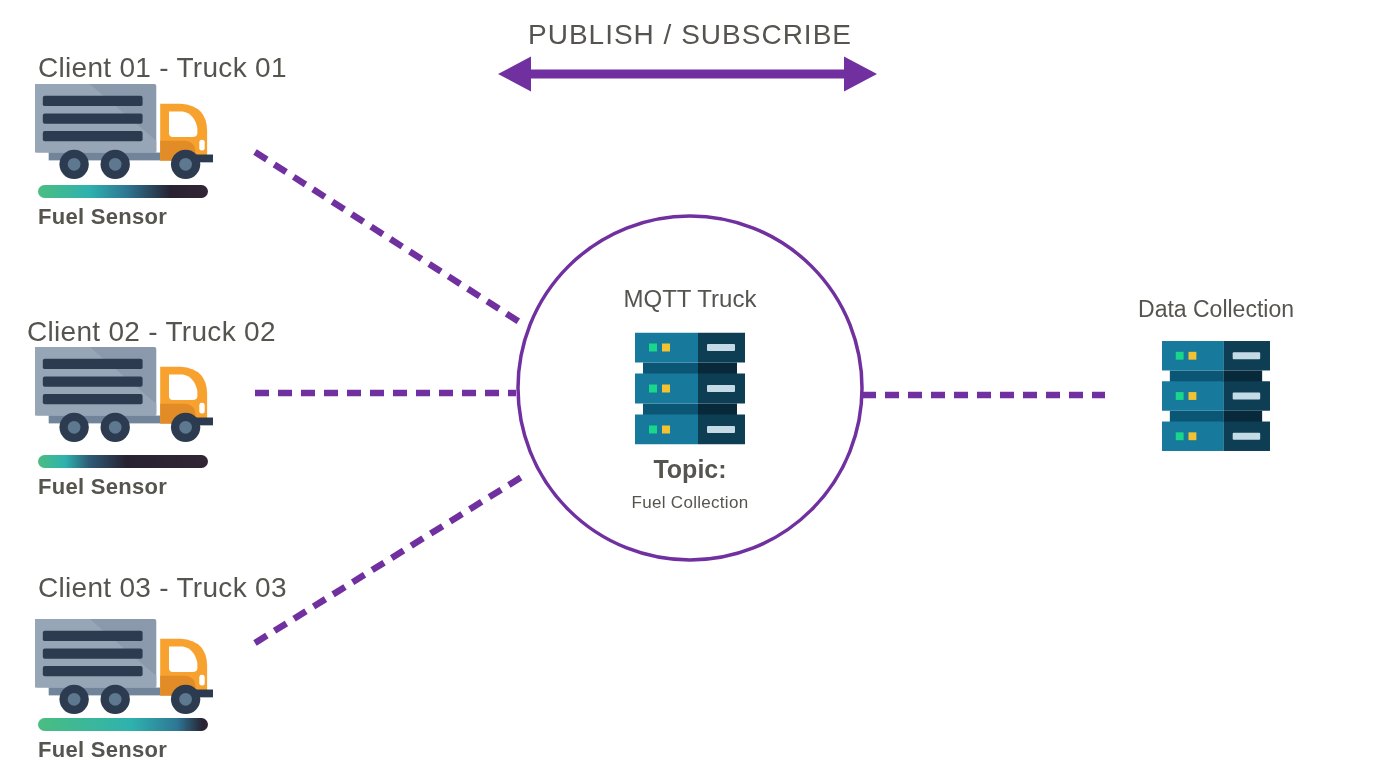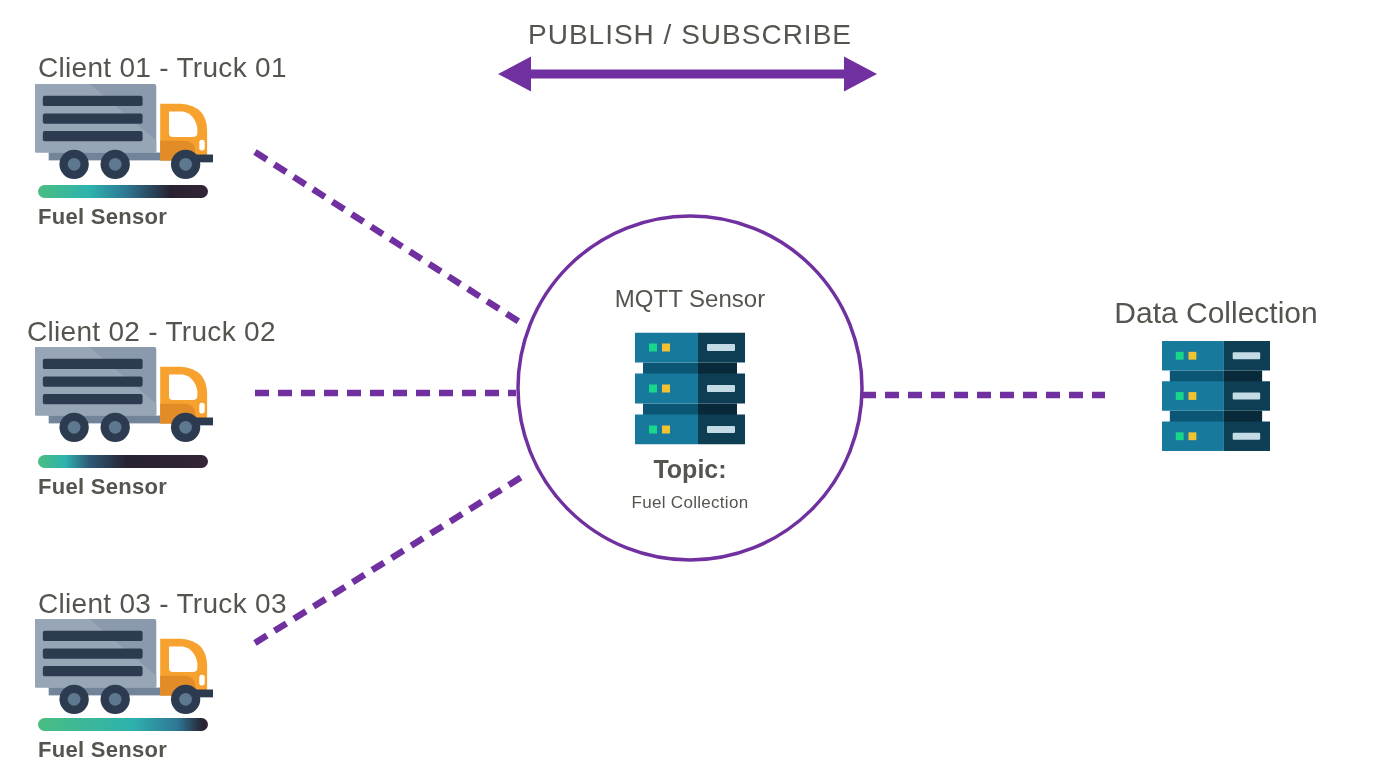--- a/index.html
+++ b/index.html
@@ -6,21 +6,21 @@
   body{width:1379px;height:776px;position:relative;overflow:hidden;
        font-family:"Liberation Sans", sans-serif;color:#55544e;}
   .abs{position:absolute;}
   .client-label{font-size:28px;font-weight:500;letter-spacing:.3px;white-space:nowrap;}
   .sensor-label{font-size:22px;font-weight:700;letter-spacing:.3px;white-space:nowrap;text-align:right;}
   .fuel-bar{width:170px;height:13px;border-radius:7px;background:#333;}
   .pubsub-title{font-size:28px;letter-spacing:1px;font-weight:500;text-align:center;width:500px;}
   .broker-title{font-size:24px;font-weight:500;text-align:center;width:300px;}
   .topic-label{font-size:25px;font-weight:700;text-align:center;width:300px;}
   .topic-value{font-size:17px;font-weight:500;text-align:center;width:300px;letter-spacing:.3px;}
-  .collector-label{font-size:30px;font-weight:500;text-align:center;width:300px;}
+  .collector-label{font-size:23px;font-weight:500;text-align:center;width:300px;}
   svg{display:block;}
 </style>
 </head>
 <body>
 
 <svg width="0" height="0" style="position:absolute" aria-hidden="true">
   <defs>
     <symbol id="truck" viewBox="0 0 182 100">
       <rect x="0" y="0" width="124" height="70" rx="2" fill="#8a9aac"></rect>
       <polygon points="0,0 56,0 124,58 124,70 0,70" fill="#97a6b6"></polygon>
@@ -92,28 +92,28 @@
 <div class="abs fuel-bar" style="left: 38px; top: 185px; background: linear-gradient(90deg, rgb(74, 189, 130) 0%, rgb(46, 178, 174) 30%, rgb(46, 119, 148) 52%, rgb(39, 34, 49) 78%, rgb(51, 37, 54) 100%);"></div>
 <div class="abs sensor-label" style="left:38px;top:204px;">Fuel Sensor</div>
 
 <div class="abs client-label" style="left:27px;top:316px;">Client 02 - Truck 02</div>
 <svg class="abs" style="left:35px;top:347px;" width="178" height="98" viewBox="0 0 182 100">
     <use href="#truck"></use>
   </svg>
 <div class="abs fuel-bar" style="left: 38px; top: 455px; background: linear-gradient(90deg, rgb(74, 189, 130) 0%, rgb(46, 178, 174) 16%, rgb(46, 91, 119) 30%, rgb(39, 34, 49) 52%, rgb(51, 37, 54) 100%);"></div>
 <div class="abs sensor-label" style="left:38px;top:474px;">Fuel Sensor</div>
 
-<div class="abs client-label" style="left:38px;top:588px;">Client 03 - Truck 03</div>
+<div class="abs client-label" style="left:38px;top:572px;">Client 03 - Truck 03</div>
 <svg class="abs" style="left:35px;top:619px;" width="178" height="98" viewBox="0 0 182 100">
     <use href="#truck"></use>
   </svg>
 <div class="abs fuel-bar" style="left: 38px; top: 718px; background: linear-gradient(90deg, rgb(74, 189, 130) 0%, rgb(46, 178, 174) 55%, rgb(46, 119, 148) 82%, rgb(39, 34, 49) 97%, rgb(51, 37, 54) 100%);"></div>
 <div class="abs sensor-label" style="left:38px;top:737px;">Fuel Sensor</div>
 
-<div class="abs broker-title" style="left:540px;top:285px;">MQTT Sensor</div>
+<div class="abs broker-title" style="left:540px;top:285px;">MQTT Truck</div>
 <svg class="abs" style="left:635px;top:332px;" width="110" height="113" viewBox="0 0 110 112">
     <use href="#server"></use>
   </svg>
 <div class="abs topic-label" style="left:540px;top:455px;">Topic:</div>
 <div class="abs topic-value" style="left:540px;top:493px;">Fuel Collection</div>
 
 <div class="abs collector-label" style="left:1066px;top:296px;">Data Collection</div>
 <svg class="abs" style="left:1162px;top:341px;" width="108" height="110" viewBox="0 0 110 112">
     <use href="#server"></use>
   </svg>

